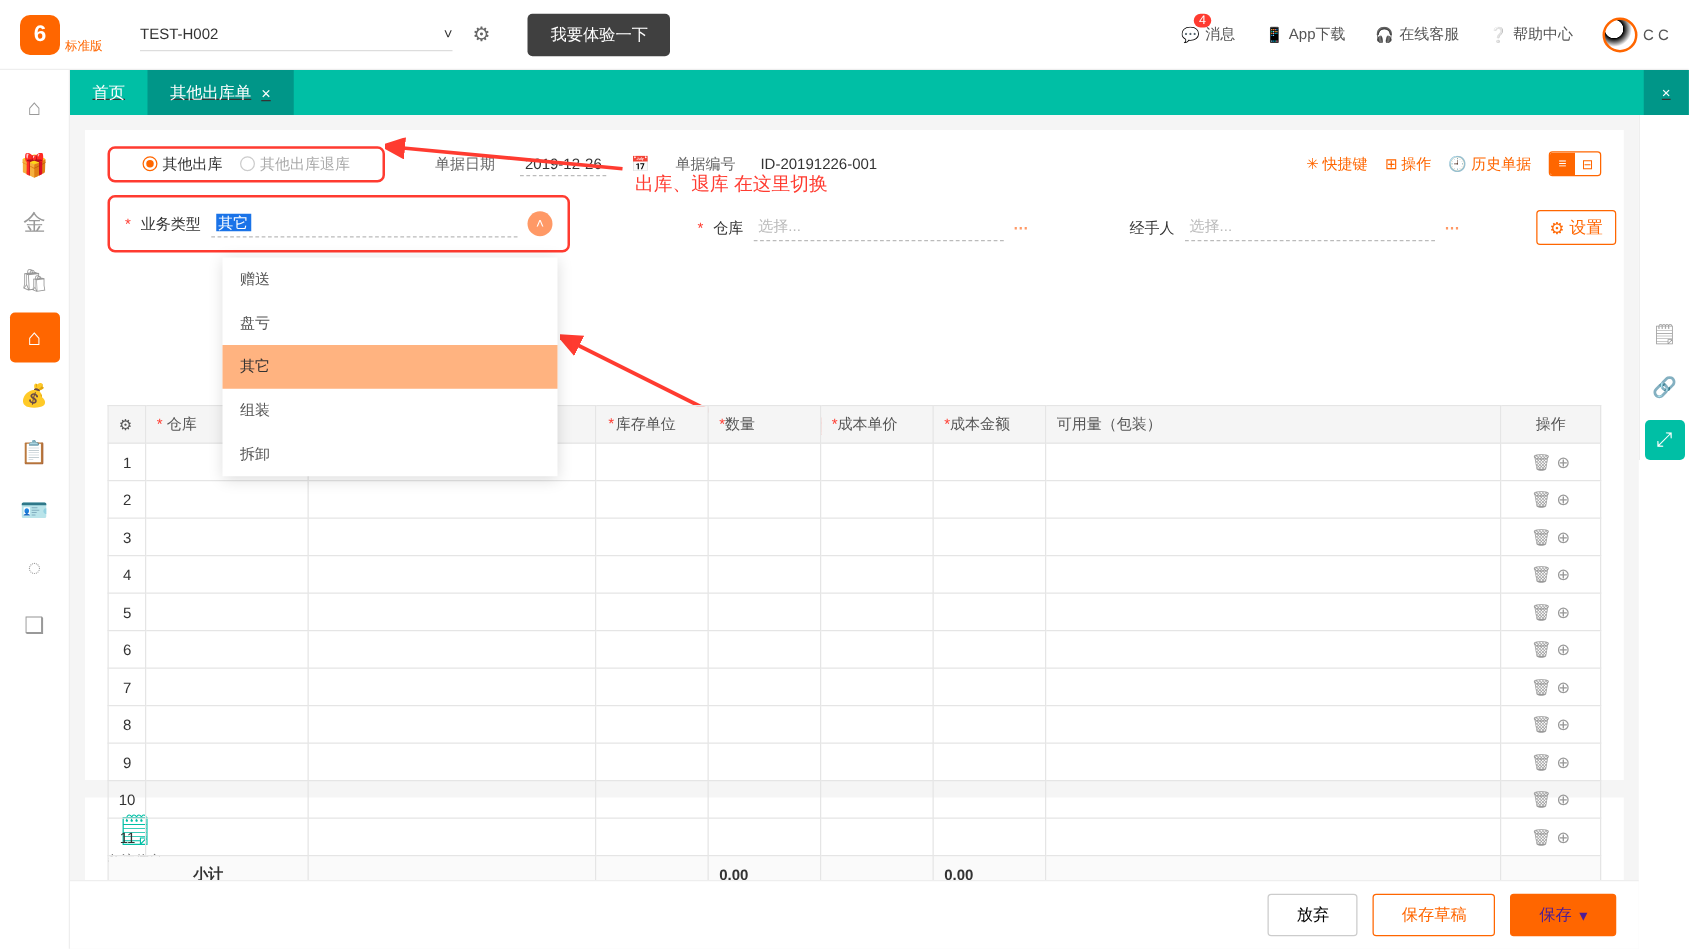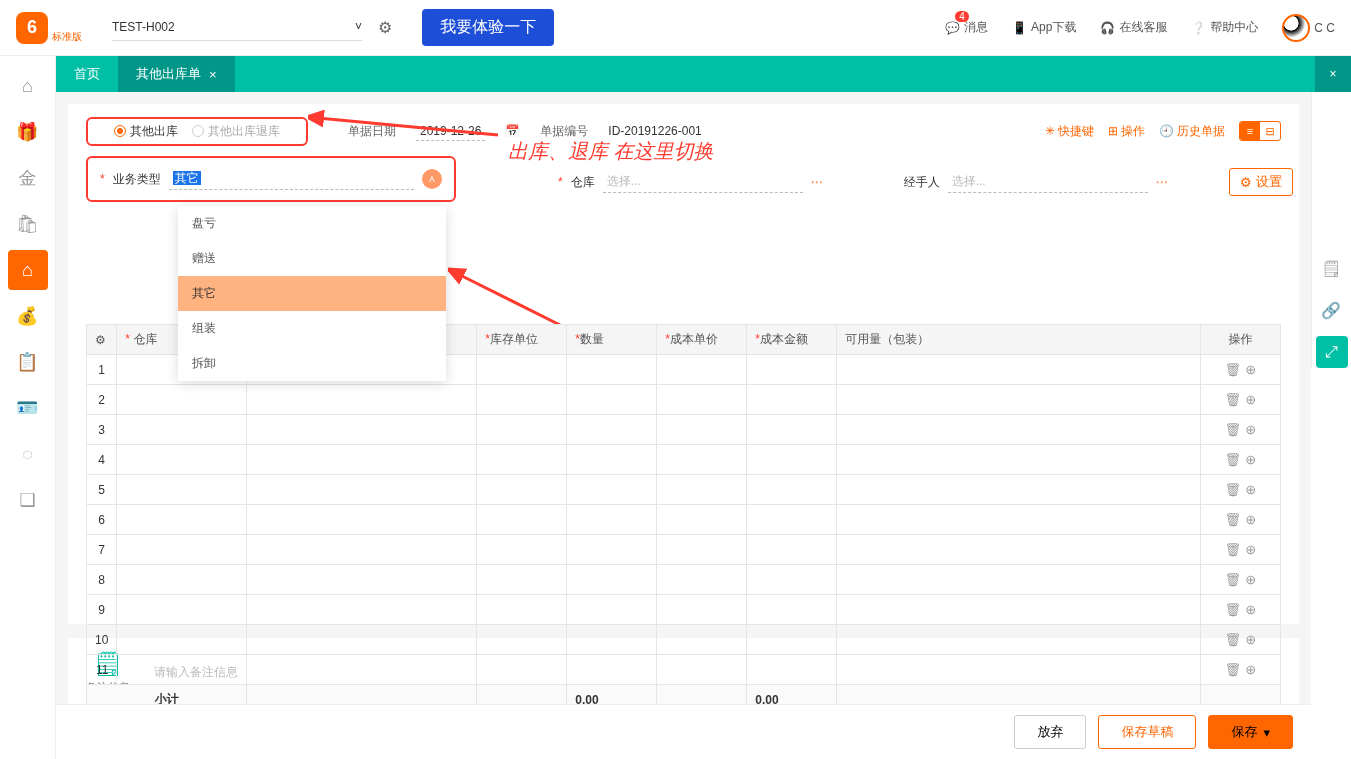--- a/index.html
+++ b/index.html
@@ -6,33 +6,33 @@
 body { font-family: "Microsoft YaHei", sans-serif; font-size: 12px; color: #333; background: #fff; overflow: hidden; }
 
 
 .top-header { height: 56px; display: flex; align-items: center; padding: 0 16px; border-bottom: 1px solid #eee; }
 .logo { width: 32px; height: 32px; background: #ff6600; border-radius: 8px; display: flex; align-items: center; justify-content: center; color: #fff; font-size: 18px; font-weight: bold; }
 .edition { font-size: 10px; color: #ff6600; margin-left: 4px; margin-top: 18px; }
 .org-select { margin-left: 30px; width: 250px; border-bottom: 1px solid #ddd; padding: 6px 0; display: flex; align-items: center; justify-content: space-between; }
 .org-select span { color: #333; }
 .chev-down { color: #ff6600; }
 .gear-top { margin-left: 16px; color: #666; font-size: 16px; }
-.btn-trial { margin-left: 30px; background: #1d4ed8; color: #fff; border: none; padding: 8px 18px; border-radius: 4px; font-size: 16px; }
+.btn-trial { margin-left: 30px; background: #404040; color: #fff; border: none; padding: 8px 18px; border-radius: 4px; font-size: 13px; }
 .top-right { margin-left: auto; display: flex; align-items: center; gap: 24px; }
 .top-item { display: flex; align-items: center; gap: 4px; color: #555; position: relative; }
 .badge { position: absolute; top: -8px; left: 10px; background: #ff3b30; color: #fff; border-radius: 8px; font-size: 10px; padding: 0 4px; }
 .avatar { width: 28px; height: 28px; border-radius: 50%; background: radial-gradient(circle at 30% 30%, #fff 30%, #000 32%, #fff 60%); border: 2px solid #ff6600; }
 
 
 .left-sidebar { position: absolute; left: 0; top: 56px; bottom: 0; width: 56px; background: #fff; border-right: 1px solid #eee; display: flex; flex-direction: column; align-items: center; padding-top: 10px; gap: 6px; }
 .side-ico { width: 40px; height: 40px; display: flex; align-items: center; justify-content: center; color: #999; font-size: 18px; border-radius: 4px; }
 .side-ico.active { background: #ff6600; color: #fff; }
 
 
-.tab-bar { position: absolute; left: 56px; right: 0; top: 56px; height: 36px; background: #00bfa5; display: flex; align-items: center; }
+.tab-bar { position: absolute; left: 56px; right: 0; top: 56px; height: 36px; background: #00bfa5; display: flex; align-items: center; text-decoration: underline; }
 .tab { height: 100%; display: flex; align-items: center; padding: 0 18px; color: #fff; font-size: 13px; }
 .tab.home { background: #00bfa5; }
 .tab.active { background: #009688; }
 .tab .close { margin-left: 8px; }
 .tab-close-all { margin-left: auto; width: 36px; height: 36px; display: flex; align-items: center; justify-content: center; color: #fff; background: #009688; }
 
 
 .main { position: absolute; left: 56px; right: 40px; top: 92px; bottom: 0; background: #f5f5f5; padding: 12px; }
 .panel { background: #fff; padding: 10px 18px; }
 
@@ -46,21 +46,21 @@
 .radio-dot.off { border-color: #ccc; }
 .meta-label { color: #666; }
 .underline-field { border-bottom: 1px dashed #bbb; padding: 2px 4px; }
 .link-orange { color: #ff6600; display: inline-flex; align-items: center; gap: 3px; }
 .view-toggle { display: inline-flex; border: 1px solid #ff6600; border-radius: 3px; overflow: hidden; }
 .vt { width: 20px; height: 18px; display: flex; align-items: center; justify-content: center; font-size: 11px; }
 .vt.active { background: #ff6600; color: #fff; }
 .vt:not(.active) { color: #ff6600; }
 
 
-.anno { color: #ff3b30; font-size: 20px; position: absolute; pointer-events: none; font-style: italic; }
+.anno { color: #ff3b30; font-size: 15px; position: absolute; pointer-events: none; }
 
 
 .biz-area { border: 2px solid #ff3b30; border-radius: 6px; margin-top: 8px; padding: 10px 12px; width: 370px; position: relative; display: inline-flex; align-items: center; gap: 8px; }
 .req { color: #ff3b30; }
 .biz-input { flex: 1; border-bottom: 1px dashed #bbb; padding: 2px 4px; }
 .biz-input .sel { background: #1a73e8; color: #fff; padding: 0 2px; }
 .circle-up { width: 20px; height: 20px; background: #ff9966; border-radius: 50%; display: flex; align-items: center; justify-content: center; color: #fff; font-size: 11px; }
 .dropdown { position: absolute; left: 90px; top: 48px; width: 268px; background: #fff; box-shadow: 0 2px 12px rgba(0,0,0,0.15); z-index: 10; }
 .dd-item { padding: 9px 14px; color: #555; }
 .dd-item.hover { background: #ffb380; color: #333; }
@@ -84,21 +84,21 @@
 
 .remarks { background: #fff; margin-top: 14px; padding: 12px 18px; display: flex; align-items: center; gap: 24px; }
 .remarks-icon { color: #00bfa5; font-size: 24px; }
 .remarks-label { color: #666; font-size: 11px; margin-top: 2px; }
 .remarks-input { flex: 1; color: #bbb; }
 
 
 .footer { position: absolute; bottom: 0; left: 0; right: 0; background: #fff; padding: 10px 18px; display: flex; justify-content: flex-end; gap: 12px; border-top: 1px solid #eee; }
 .btn { padding: 7px 22px; border-radius: 3px; font-size: 13px; border: 1px solid #ccc; background: #fff; }
 .btn.outline-orange { border-color: #ff6600; color: #ff6600; }
-.btn.solid-orange { background: #ff6600; color: #000000; border-color: #ff6600; display: inline-flex; align-items: center; gap: 6px; }
+.btn.solid-orange { background: #ff6600; color: #4c1d95; border-color: #ff6600; display: inline-flex; align-items: center; gap: 6px; }
 
 
 .right-rail { position: absolute; right: 0; top: 92px; width: 40px; background: #fff; border-left: 1px solid #eee; display: flex; flex-direction: column; align-items: center; padding-top: 160px; gap: 10px; }
 .rail-ico { width: 32px; height: 32px; display: flex; align-items: center; justify-content: center; color: #999; font-size: 16px; border-radius: 4px; }
 .rail-ico.active { background: #00bfa5; color: #fff; }
 
 
 .arrow-svg { position: absolute; pointer-events: none; }
 </style>
 </head>
@@ -223,22 +223,22 @@
     
     <div class="biz-area">
       <span class="req">*</span>
       <span>业务类型</span>
       <div class="biz-input">
         <span class="sel">其它</span>
       </div>
       <div class="circle-up">˄</div>
 
       <div class="dropdown">
+        <div class="dd-item">赠送</div>
         <div class="dd-item">盘亏</div>
-        <div class="dd-item">赠送</div>
         <div class="dd-item hover">其它</div>
         <div class="dd-item">组装</div>
         <div class="dd-item">拆卸</div>
       </div>
     </div>
 
     
     <div class="ctrl-row2">
       <div class="field-block">
         <span class="req">*</span>
@@ -269,21 +269,21 @@
     <div class="anno" style="left:440px; top:228px;">处理不同业务 在这里处理</div>
 
     
     <div class="tbl-wrap" style="position:absolute; left:18px; right:18px; top:100px;">
       <table class="grid">
         <thead>
           <tr>
             <th style="width:30px;"><span>⚙</span></th>
             <th style="width:130px;"><span class="req">*</span> <span>仓库</span></th>
             <th style="width:230px;">号</th>
-            <th style="width:90px;"><span class="req">*</span><span>库存单位</span></th>
+            <th style="width:90px;font-family:Liberation Mono, monospace;"><span class="req">*</span><span>库存单位</span></th>
             <th style="width:90px;"><span class="req">*</span><span>数量</span></th>
             <th style="width:90px;"><span class="req">*</span><span>成本单价</span></th>
             <th style="width:90px;"><span class="req">*</span><span>成本金额</span></th>
             <th>可用量（包装）</th>
             <th style="width:80px; text-align:center;">操作</th>
           </tr>
         </thead>
         <tbody id="grid-body">
             <tr>
               <td style="text-align:center;">1</td>
@@ -422,21 +422,20 @@
       </table>
     </div>
 
   </div>
 
   <div class="remarks">
     <div style="text-align:center;">
       <div class="remarks-icon">🗒</div>
       <div class="remarks-label">备注信息</div>
     </div>
-    <div class="remarks-input"><span style="color:#bbb">请输入备注信息</span></div>
   </div>
 
   <div class="footer">
     <button class="btn">放弃</button>
     <button class="btn outline-orange">保存草稿</button>
     <button class="btn solid-orange">
       <span>保存</span>
       <span>▾</span>
     </button>
   </div>

